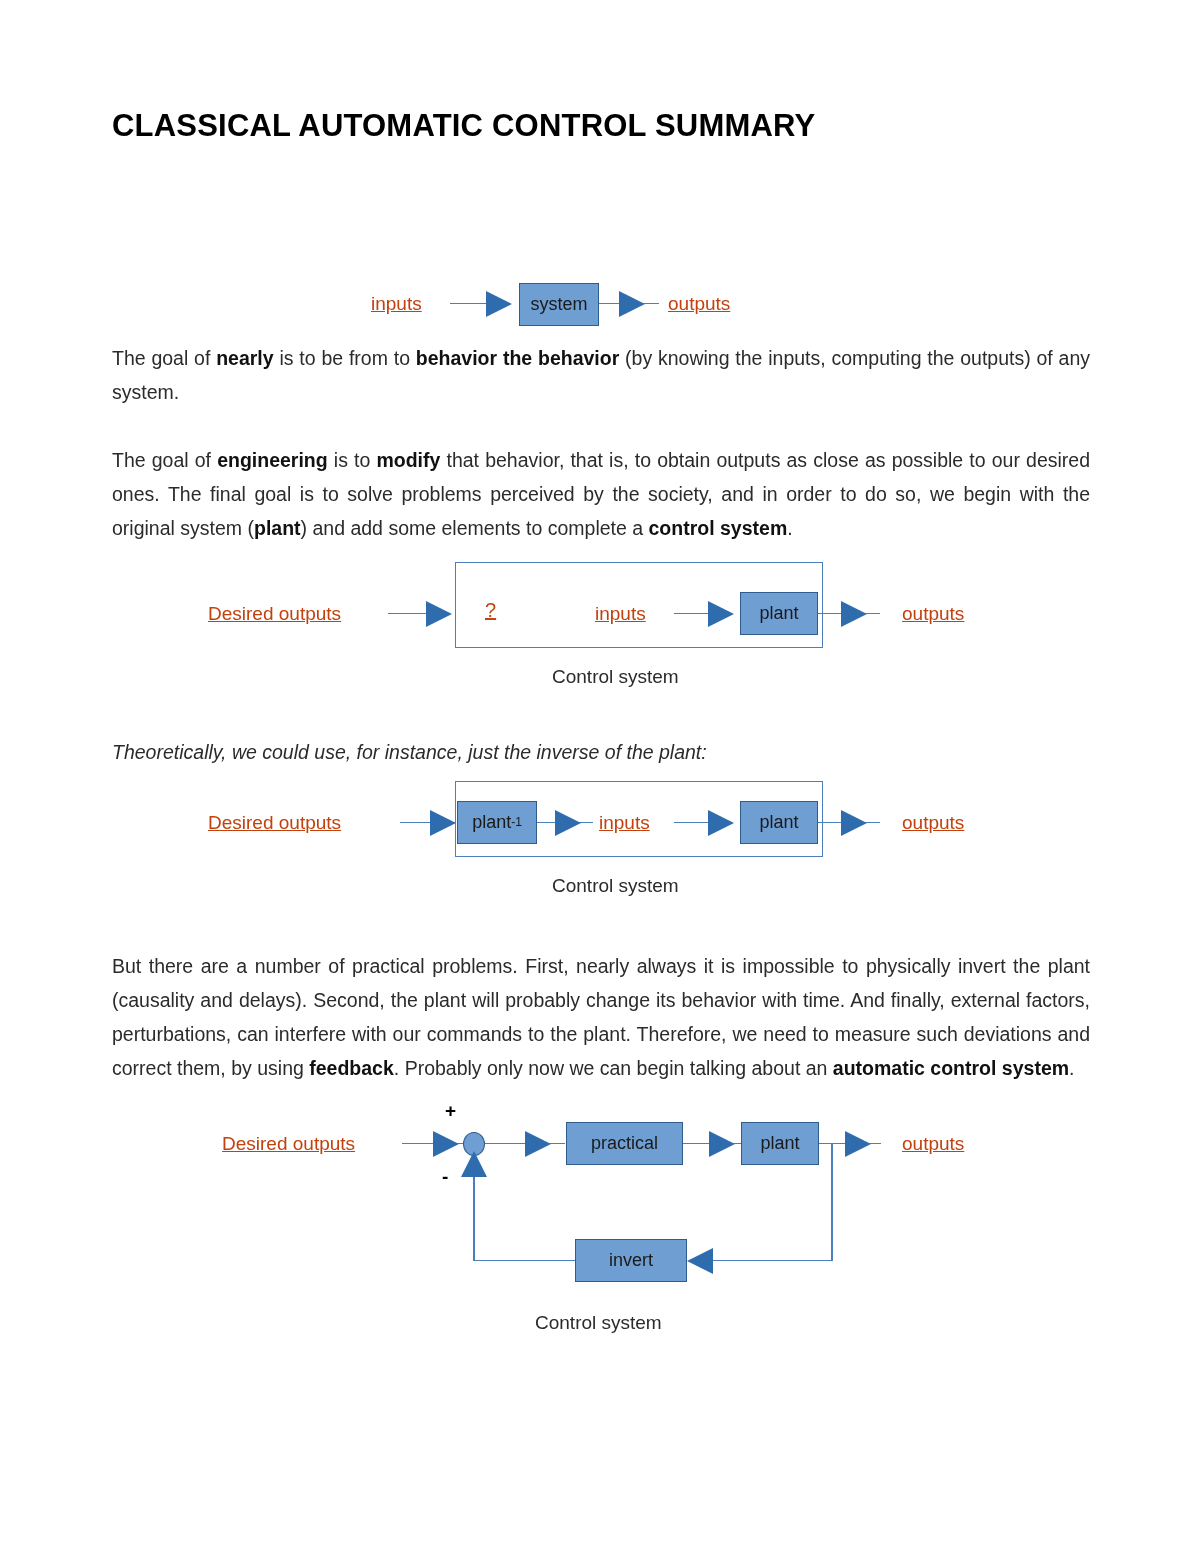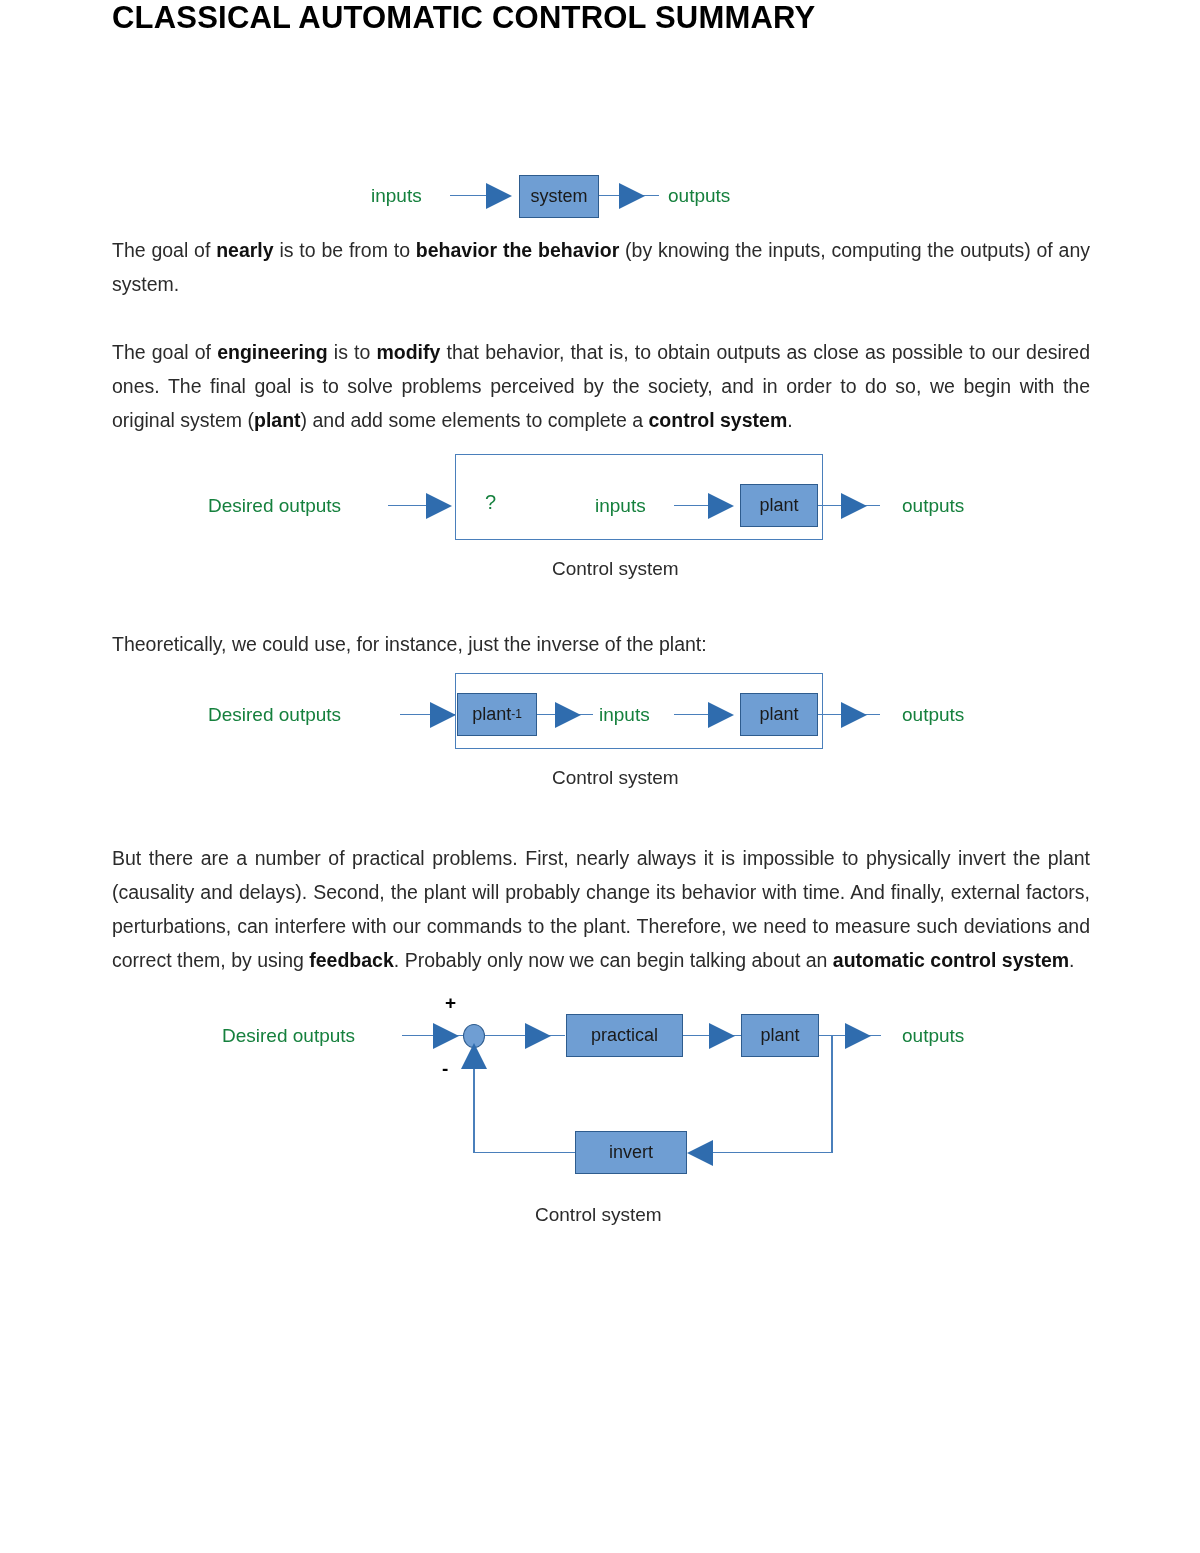--- a/index.html
+++ b/index.html
@@ -23,32 +23,33 @@
     left: 112px;
     top: 0;
     width: 978px;
   }
 
   h1.doc-title {
     font-size: 31px;
     font-weight: 700;
     letter-spacing: 0.2px;
     margin: 0;
+    padding-top: 108px;
     line-height: 1.18;
     color: #000000;
   }
 
   p.para {
     font-size: 19.5px;
     line-height: 34px;
     margin: 0;
     text-align: justify;
     color: #2b2b2b;
   }
-  p.para.left { text-align: left; }
+  p.para.left { text-align: left; font-style: italic; }
   p.para b { font-weight: 700; color: #111111; }
 
   
   .diagram {
     position: relative;
     width: 978px;
   }
   .dg-box {
     position: absolute;
     background: #6f9ed3;
@@ -69,23 +70,24 @@
   }
   .dg-line {
     position: absolute;
     background: #4a7fbb;
   }
   .dg-line.h { height: 1.5px; }
   .dg-line.v { width: 1.5px; }
   .dg-label {
     position: absolute;
     font-size: 19px;
-    color: #15803d;
+    color: #c2410c;
     white-space: nowrap;
     line-height: 1;
+    text-decoration: underline;
   }
   .dg-caption {
     position: absolute;
     font-size: 19px;
     color: #2b2b2b;
     white-space: nowrap;
     line-height: 1;
   }
   .dg-sign {
     position: absolute;

